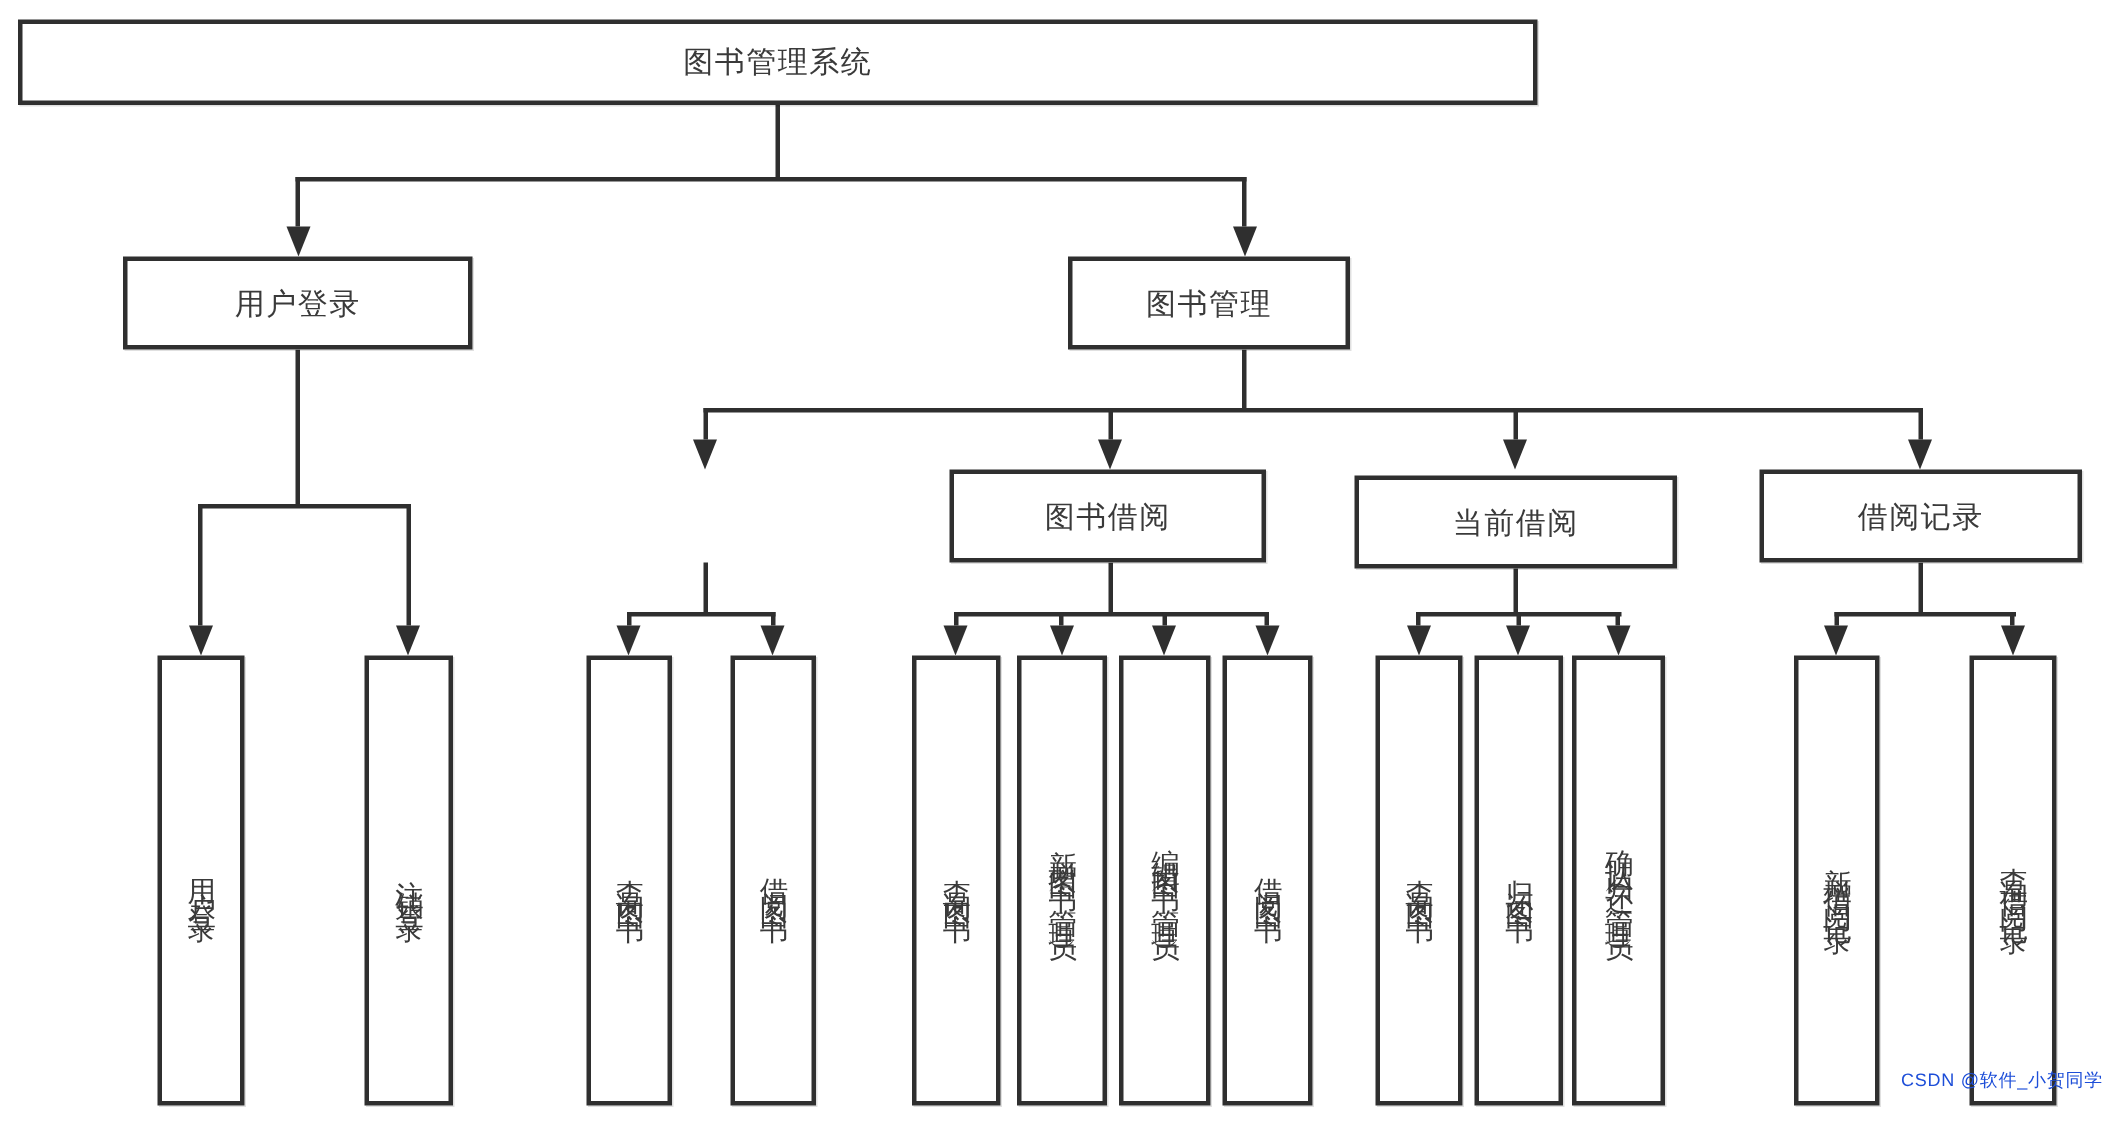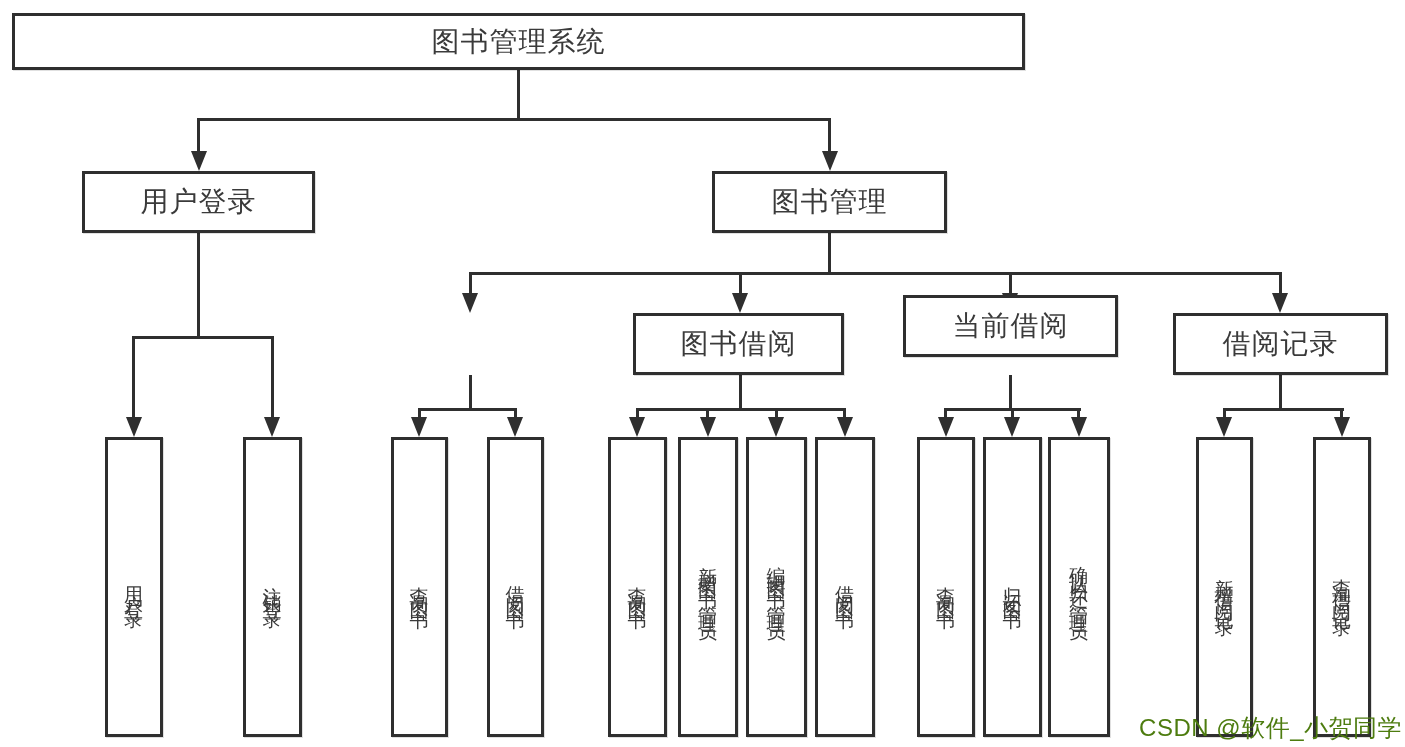--- a/index.html
+++ b/index.html
@@ -3,39 +3,39 @@
 <meta charset="utf-8">
 <style>
   html,body{margin:0;padding:0;background:#ffffff;}
   #stage{
     position:relative;width:1405px;height:747px;background:#ffffff;
     font-family:"Liberation Sans","DejaVu Sans",sans-serif;overflow:hidden;
   }
   .box{
     position:absolute;background:#ffffff;border:3px solid #2f2f2f;box-sizing:border-box;
     display:flex;align-items:center;justify-content:center;
-    color:#3a3a3a;font-size:28px;letter-spacing:1px;
+    color:#3a3a3a;font-size:20px;letter-spacing:1px;
     box-shadow:1px 1px 0 rgba(0,0,0,0.12);
     z-index:2;
   }
   .vbox{
     writing-mode:vertical-rl;text-orientation:mixed;
     letter-spacing:8px;font-size:19px;line-height:1;
     padding:6px 0;
   }
   .hl{position:absolute;height:3px;background:#2f2f2f;z-index:1;}
   .vl{position:absolute;width:3px;background:#2f2f2f;z-index:1;}
   .ah{
     position:absolute;width:0;height:0;z-index:1;
     border-left:8px solid transparent;border-right:8px solid transparent;
     border-top:20px solid #2f2f2f;
   }
   .watermark{
     position:absolute;right:3px;top:712px;z-index:6;
-    color:#4d7c0f;font-size:24px;letter-spacing:0.5px;white-space:nowrap;
+    color:#1d4ed8;font-size:12px;letter-spacing:0.5px;white-space:nowrap;
   }
 </style>
 </head>
 <body>
 
 <div id="stage">
 
   <div class="box" style="left:12px;top:13px;width:1013px;height:57px;">
     <span>图书管理系统</span>
   </div>
@@ -43,21 +43,21 @@
   <div class="vl" style="left:517px;top:70px;height:48px;"></div>
   <div class="hl" style="left:197px;top:118px;width:634px;"></div>
   <div class="vl" style="left:197px;top:118px;height:33px;"></div>
   <div class="ah" style="left:191px;top:151px;"></div>
   <div class="vl" style="left:828px;top:118px;height:33px;"></div>
   <div class="ah" style="left:822px;top:151px;"></div>
 
   <div class="box" style="left:82px;top:171px;width:233px;height:62px;">
     <span>用户登录</span>
   </div>
-  <div class="box" style="left:712px;top:171px;width:235px;height:62px;">
+  <div class="box" style="left:712px;top:171px;width:188px;height:62px;">
     <span>图书管理</span>
   </div>
 
   <div class="vl" style="left:197px;top:233px;height:103px;"></div>
   <div class="hl" style="left:132px;top:336px;width:142px;"></div>
   <div class="vl" style="left:132px;top:336px;height:81px;"></div>
   <div class="ah" style="left:126px;top:417px;"></div>
   <div class="vl" style="left:271px;top:336px;height:81px;"></div>
   <div class="ah" style="left:264px;top:417px;"></div>
 
@@ -68,21 +68,21 @@
   <div class="vl" style="left:739px;top:272px;height:21px;"></div>
   <div class="ah" style="left:732px;top:293px;"></div>
   <div class="vl" style="left:1009px;top:272px;height:21px;"></div>
   <div class="ah" style="left:1002px;top:293px;"></div>
   <div class="vl" style="left:1279px;top:272px;height:21px;"></div>
   <div class="ah" style="left:1272px;top:293px;"></div>
 
   <div class="box" style="left:633px;top:313px;width:211px;height:62px;">
     <span>图书借阅</span>
   </div>
-  <div class="box" style="left:903px;top:295px;width:215px;height:62px;">
+  <div class="box" style="left:903px;top:317px;width:215px;height:62px;">
     <span>当前借阅</span>
   </div>
   <div class="box" style="left:1173px;top:313px;width:215px;height:62px;">
     <span>借阅记录</span>
   </div>
 
   <div class="vl" style="left:469px;top:375px;height:33px;"></div>
   <div class="hl" style="left:418px;top:408px;width:99px;"></div>
   <div class="vl" style="left:418px;top:408px;height:9px;"></div>
   <div class="ah" style="left:411px;top:417px;"></div>

